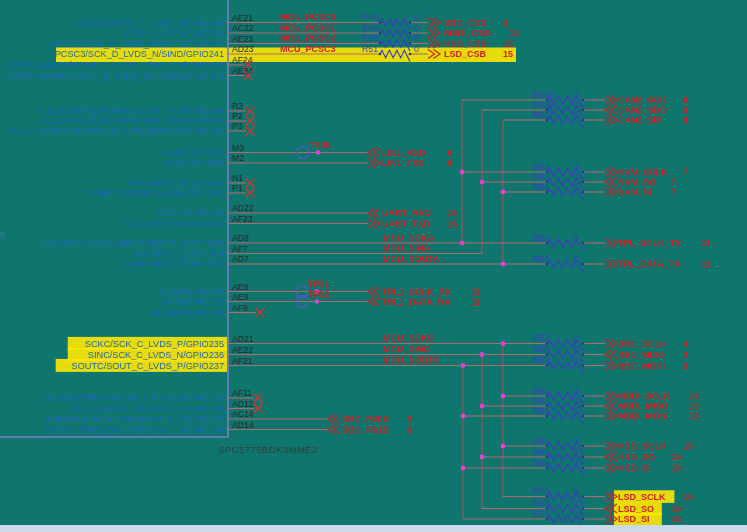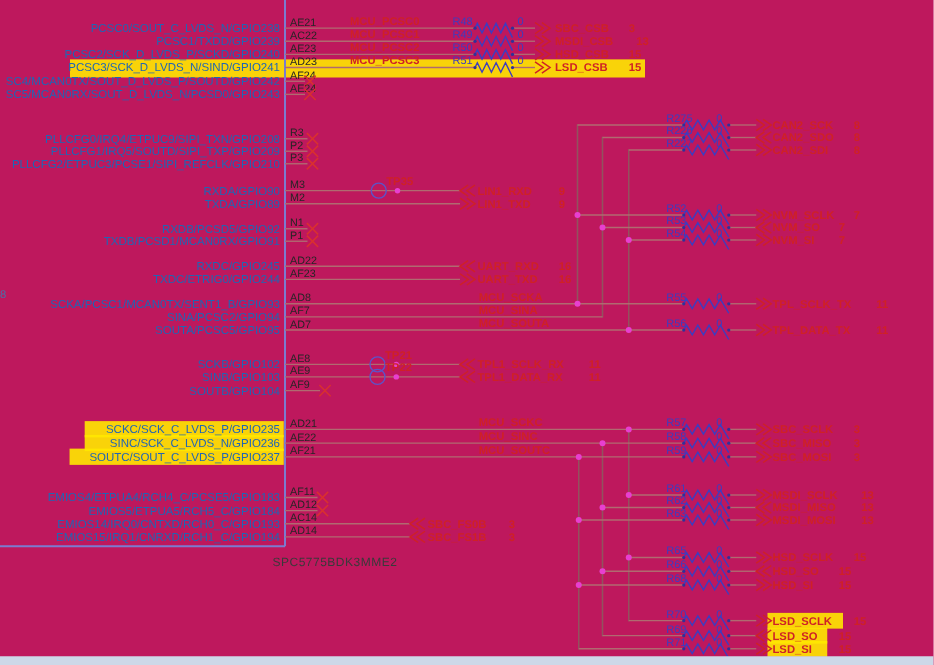--- a/index.html
+++ b/index.html
@@ -1,16 +1,16 @@
 <!DOCTYPE html>
 <html style="--wire: #b06a70; --bus: #92525e; --box: #7b7bd0; --blue: #1f66b5; --res: #3d3dc0; --net: #cf2126; --nc: #d93030; --junc: #e83fd0; --tp: #5c54c8; --hl: #ffe800;"><head>
 <meta charset="utf-8">
 <style>
   html,body{margin:0;padding:0;background:#ffffff;}
-  #stage{position:relative;width:747px;height:532px;background:#be185d;overflow:hidden;}
+  #stage{position:relative;width:747px;height:532px;background:#0f766e;overflow:hidden;}
   svg{font-family:"Liberation Sans","DejaVu Sans",sans-serif;display:block;}
   .w  {stroke:var(--wire);stroke-width:1.1;fill:none;}
   .b  {stroke:var(--bus);stroke-width:1.25;fill:none;stroke-linecap:square;}
   .bx {stroke:var(--box);stroke-width:1.6;fill:none;}
   .z  {stroke:var(--res);stroke-width:1.15;fill:none;}
   .xm {stroke:var(--nc);stroke-width:1.3;fill:none;}
   .a  {stroke:var(--net);stroke-width:1.2;fill:none;}
   .tpc{stroke:var(--tp);stroke-width:1.1;fill:none;}
   .j  {fill:var(--junc);}
   .pd {fill:#30309a;}

